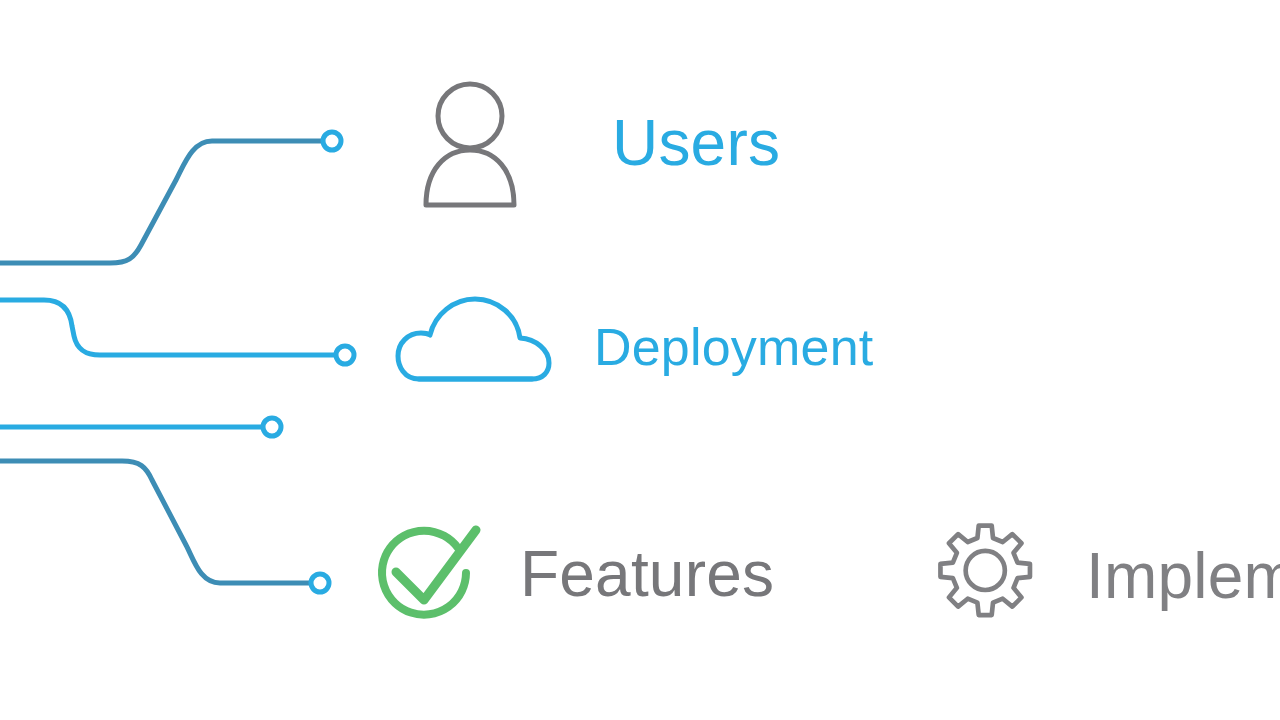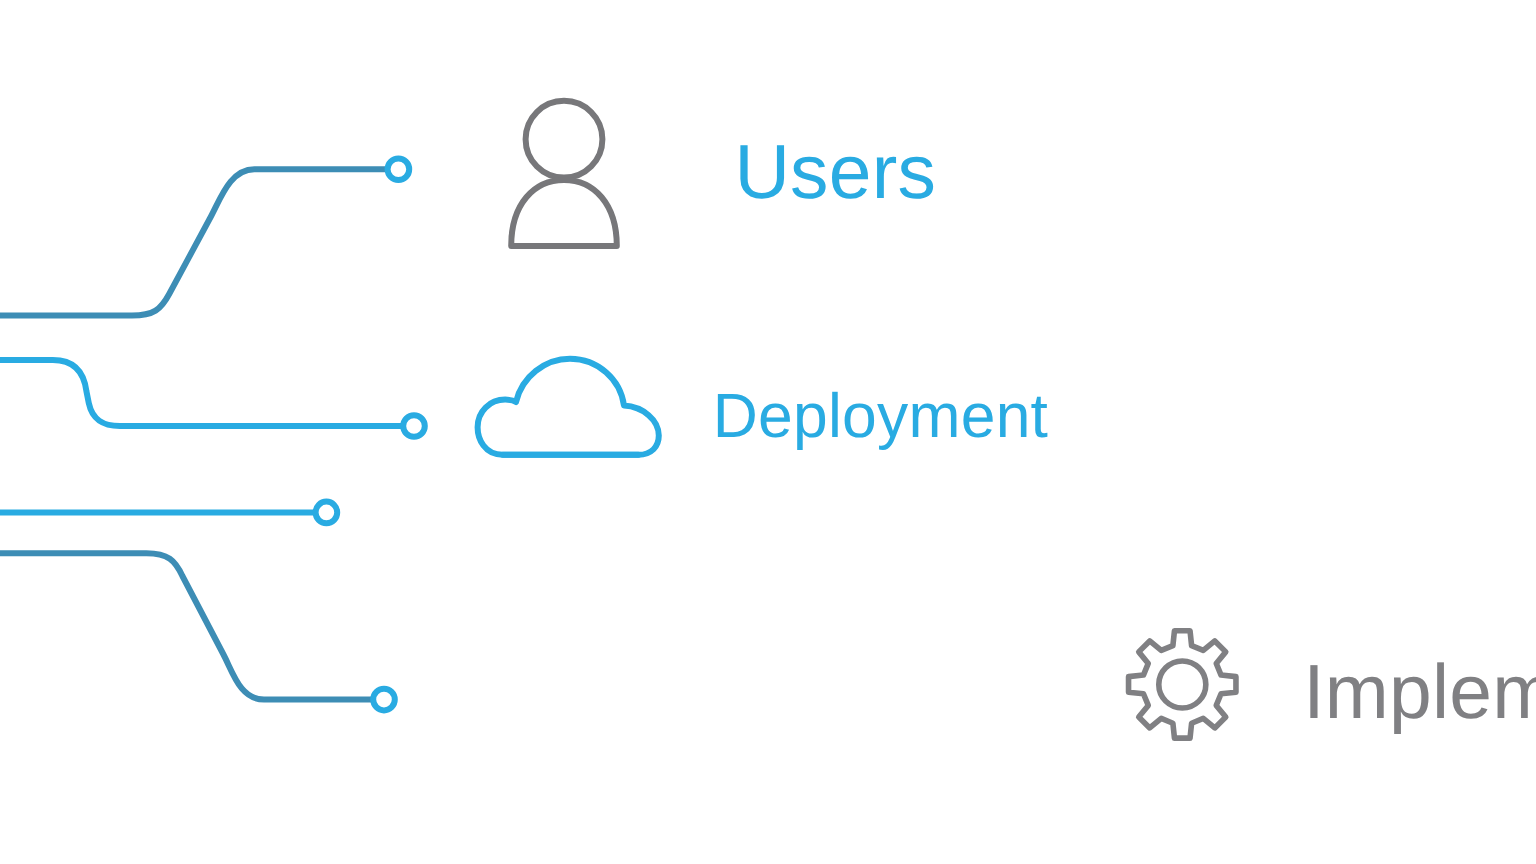--- a/index.html
+++ b/index.html
@@ -121,20 +121,29 @@
                C 41 22 60 7 81 7
                C 104 7 123 24 126 46
                C 142 47 155 58 155 71
                C 155 80 149 87 138 87
                Z" fill="none" stroke="#29abe2" stroke-width="5" stroke-linejoin="round"></path>
       <path d="M 25 87 L 138 87" fill="none" stroke="#29abe2" stroke-width="5" stroke-linecap="round"></path>
     </svg>
     <span class="node-label">Deployment</span>
   </div>
 
+  <div class="node" id="node-features">
+    <svg class="node-icon" width="110" height="108" viewBox="0 0 110 108" aria-hidden="true">
+
+      <path d="M 86 28
+               A 42 42 0 1 0 94 53" fill="none" stroke="#5cbf6b" stroke-width="8" stroke-linecap="round"></path>
+      <path d="M 24 52 L 52 80 L 104 10" fill="none" stroke="#5cbf6b" stroke-width="9" stroke-linecap="round" stroke-linejoin="round"></path>
+    </svg>
+    <span class="node-label">Features</span>
+  </div>
 
   <div class="node" id="node-implementation">
     <svg class="node-icon" width="116" height="112" viewBox="0 0 120 120" aria-hidden="true">
       <g fill="none" stroke="#808083" stroke-width="5" stroke-linejoin="round" stroke-linecap="round">
         <path d="M 66.1 6.0 L 67.5 19.3 L 77.9 23.6 L 88.2 15.1 L 98.0 24.9 L 89.5 35.2
                  L 93.8 45.6 L 107.1 47.0 L 107.1 60.9 L 93.8 62.3 L 89.5 72.7 L 98.0 83.0
                  L 88.2 92.8 L 77.9 84.3 L 67.5 88.6 L 66.1 101.9 L 52.2 101.9 L 50.8 88.6
                  L 40.4 84.3 L 30.1 92.8 L 20.3 83.0 L 28.8 72.7 L 24.5 62.3 L 11.2 60.9
                  L 11.2 47.0 L 24.5 45.6 L 28.8 35.2 L 20.3 24.9 L 30.1 15.1 L 40.4 23.6
                  L 50.8 19.3 L 52.2 6.0 Z"></path>

